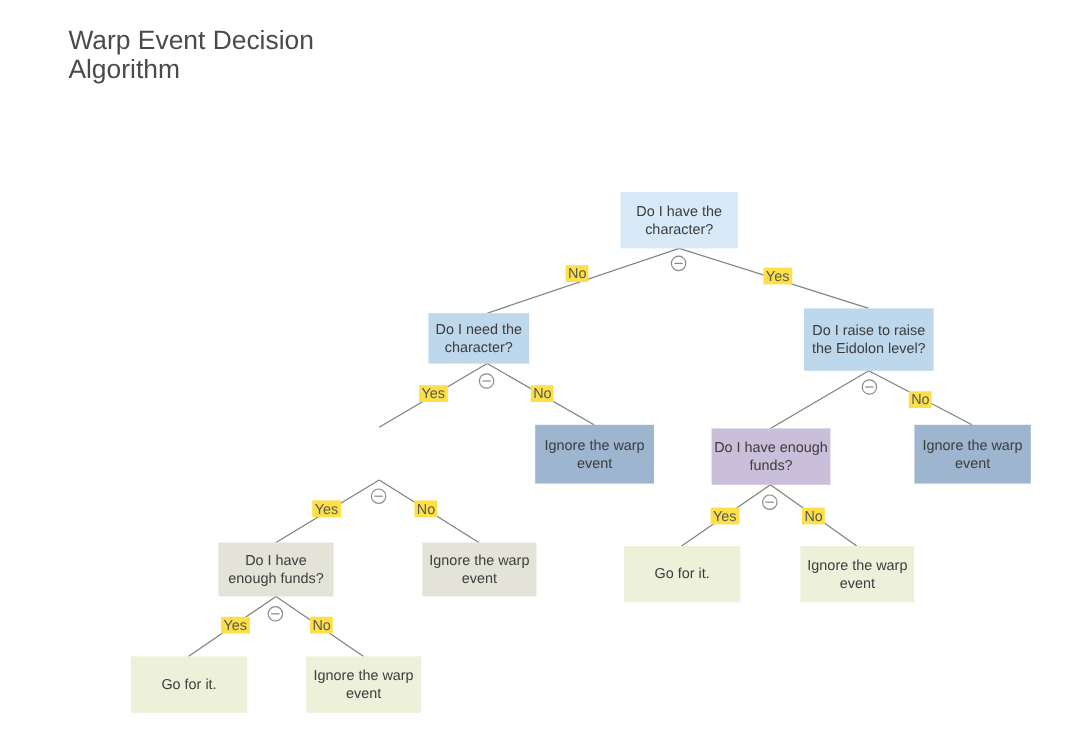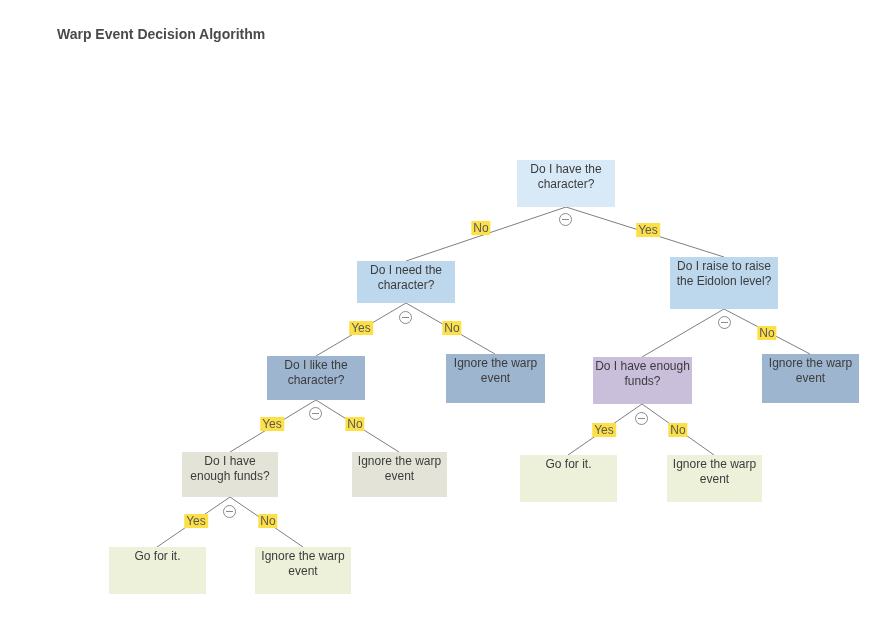--- a/index.html
+++ b/index.html
@@ -1,29 +1,29 @@
 <!DOCTYPE html>
 <html style="--node-root: #d8eaf8; --node-question-blue: #bdd7ec; --node-slate: #9db5ce; --node-purple: #c9bfdb; --node-beige: #e3e4d7; --node-green: #edf1da; --line: #7f7f7f; --node-text: #3c3c3c; --label-text: #595959; --title-text: #4a4a4a;"><head>
 <meta charset="utf-8">
 <style>
   html,body{margin:0;padding:0;background:#ffffff;}
   body{font-family:"Liberation Sans", sans-serif;}
   #stage{position:relative;width:894px;height:624px;background:#fff;overflow:hidden;}
 
   .page-title{
     position:absolute;left:57px;top:22px;width:215px;
-    font-size:14px;line-height:24px;color:var(--title-text,#4a4a4a);
-    font-weight:700;margin:0;
+    font-size:22px;line-height:24px;color:var(--title-text,#4a4a4a);
+    font-weight:400;margin:0;
   }
 
   svg.edges{position:absolute;left:0;top:0;pointer-events:none;}
   .edge{stroke:var(--line,#7f7f7f);stroke-width:1;fill:none;}
 
   .node{
-    position:absolute;display:flex;justify-content:center;
+    position:absolute;display:flex;align-items:center;justify-content:center;
     text-align:center;font-size:12px;line-height:15px;color:var(--node-text,#3c3c3c);
     padding:2px;box-sizing:border-box;
   }
   .f-root   {background:var(--node-root,#d8eaf8);}
   .f-blue   {background:var(--node-question-blue,#bdd7ec);}
   .f-slate  {background:var(--node-slate,#9db5ce);}
   .f-purple {background:var(--node-purple,#c9bfdb);}
   .f-beige  {background:var(--node-beige,#e3e4d7);}
   .f-green  {background:var(--node-green,#edf1da);}
 
@@ -61,31 +61,28 @@
     <line class="edge" x1="642" y1="404" x2="568" y2="455"></line>
     <line class="edge" x1="642" y1="404" x2="714" y2="455"></line>
     <line class="edge" x1="230" y1="497" x2="157" y2="547"></line>
     <line class="edge" x1="230" y1="497" x2="303" y2="547"></line>
   </svg>
 
   <div class="node f-root" style="left:517px;top:160px;width:98px;height:47px;">
     <span>Do I have the character?</span>
   </div>
 
-  <div class="node f-blue" style="left:357px;top:261px;width:98px;height:42px;">
+  <div class="node f-blue" style="left:357px;top:261px;width:84px;height:42px;">
     <span>Do I need the character?</span>
   </div>
 
   <div class="node f-blue" style="left:670px;top:257px;width:108px;height:52px;">
     <span>Do I raise to raise the Eidolon level?</span>
   </div>
 
-  <div class="node f-slate" style="left:267px;top:356px;width:98px;height:44px;">
-    <span>Do I like the character?</span>
-  </div>
 
   <div class="node f-slate" style="left:446px;top:354px;width:99px;height:49px;">
     <span>Ignore the warp event</span>
   </div>
 
   <div class="node f-purple" style="left:593px;top:357px;width:99px;height:47px;">
     <span>Do I have enough funds?</span>
   </div>
 
   <div class="node f-slate" style="left:762px;top:354px;width:97px;height:49px;">

